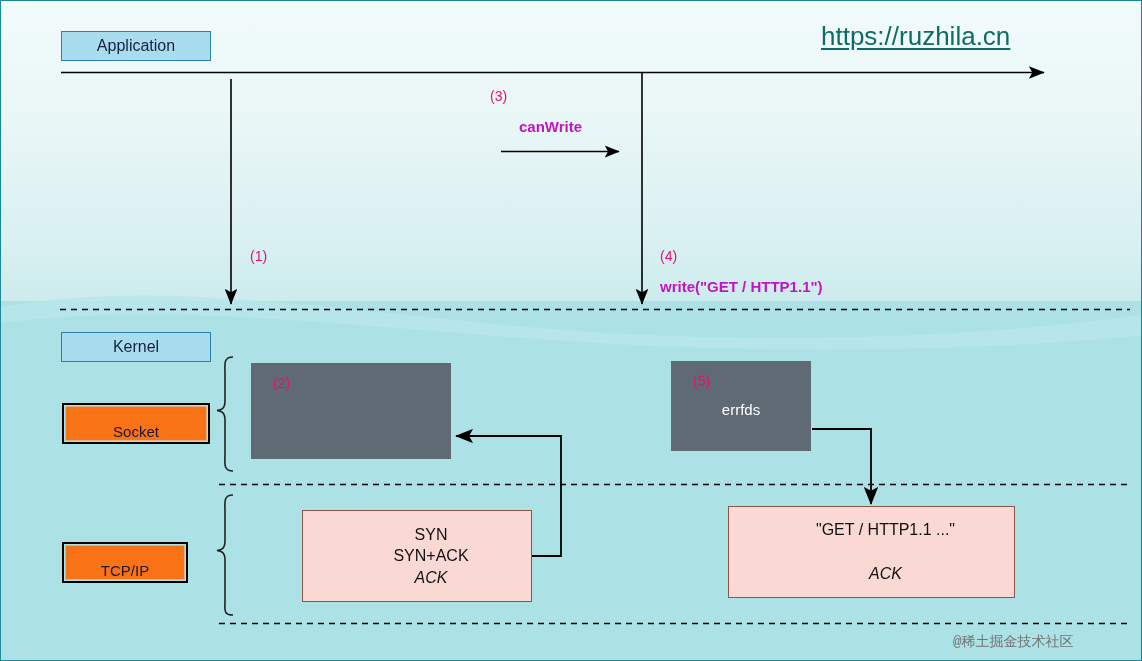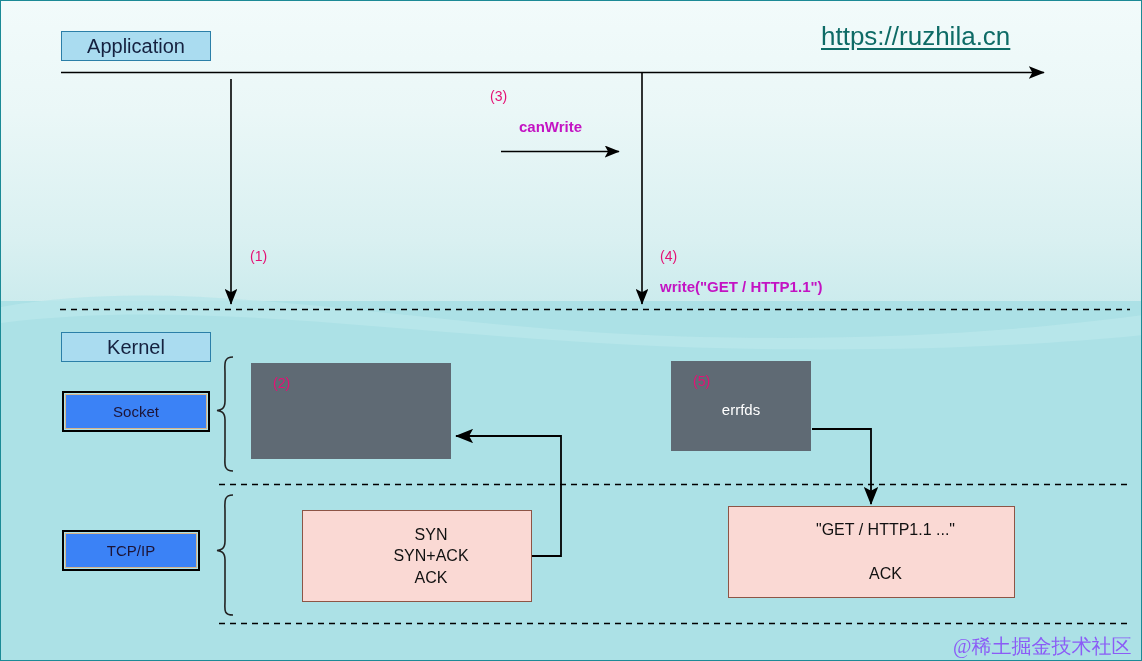--- a/index.html
+++ b/index.html
@@ -29,34 +29,35 @@
     overflow:hidden;
   }
   .bg-curve svg{display:block;}
 
   
   .box-blue{
     position:absolute;
     background:#aadcf0;
     border:1px solid #2b7fa8;
     color:#15213f;
-    font-size:20px;
+    font-size:16px;
     display:flex;align-items:center;justify-content:center;
     box-sizing:border-box;
   }
   .box-cream{
     position:absolute;
-    background:#3b82f6;
+    background:#f97316;
     border:1px solid #d6b38a;
     outline:2px solid #000;
     outline-offset:1px;
     color:#1d1436;
     font-size:15px;
-    display:flex;align-items:center;justify-content:center;
+    display:flex;align-items:flex-end;justify-content:center;
     box-sizing:border-box;
+    margin-top:12px;
   }
   .box-slate{
     position:absolute;
     background:#5f6a74;
     color:#ffffff;
     box-sizing:border-box;
   }
   .box-pink{
     position:absolute;
     background:#fad9d4;
@@ -77,34 +78,34 @@
     position:absolute;
     color:#c313c3;
     font-size:15px;
     font-weight:bold;
   }
   .slate-title{
     position:absolute;left:0;right:0;top:40px;
     text-align:center;font-size:15px;color:#fff;
   }
   .pk-line{font-size:16px;line-height:1.35;}
-  .pk-line.it{}
+  .pk-line.it{font-style:italic;}
 
   .url{
     position:absolute;
     color:#0e6b66;
     font-size:26px;
     text-decoration:underline;
     text-underline-offset:3px;
   }
   .watermark{
     position:absolute;
-    color:#8b5cf6;
-    font-size:20px;
-    font-family:Liberation Serif, serif;
+    color:#737373;
+    font-size:14px;
+    font-family:Liberation Mono, monospace;
   }
   .svg-layer{position:absolute;left:0;top:0;width:1142px;height:661px;}
 </style>
 </head>
 <body>
 
 <div id="canvas">
 
   <div class="bg-top"></div>
   <div class="bg-bottom"></div>
@@ -152,21 +153,21 @@
   </div>
 
   <div class="box-blue" style="left:60px;top:331px;width:150px;height:30px;">
     <span>Kernel</span>
   </div>
 
   <div class="box-cream" style="left:64px;top:393px;width:142px;height:35px;">
     <span>Socket</span>
   </div>
 
-  <div class="box-cream" style="left:64px;top:532px;width:132px;height:35px;">
+  <div class="box-cream" style="left:64px;top:532px;width:120px;height:35px;">
     <span>TCP/IP</span>
   </div>
 
   <div class="step-num" style="left:249px;top:247px;">(1)</div>
 
   <div class="step-num" style="left:489px;top:87px;">(3)</div>
   <div class="step-txt" style="left:518px;top:117px;">canWrite</div>
 
   <div class="step-num" style="left:659px;top:247px;">(4)</div>
   <div class="step-txt" style="left:659px;top:277px;">write("GET / HTTP1.1")</div>

